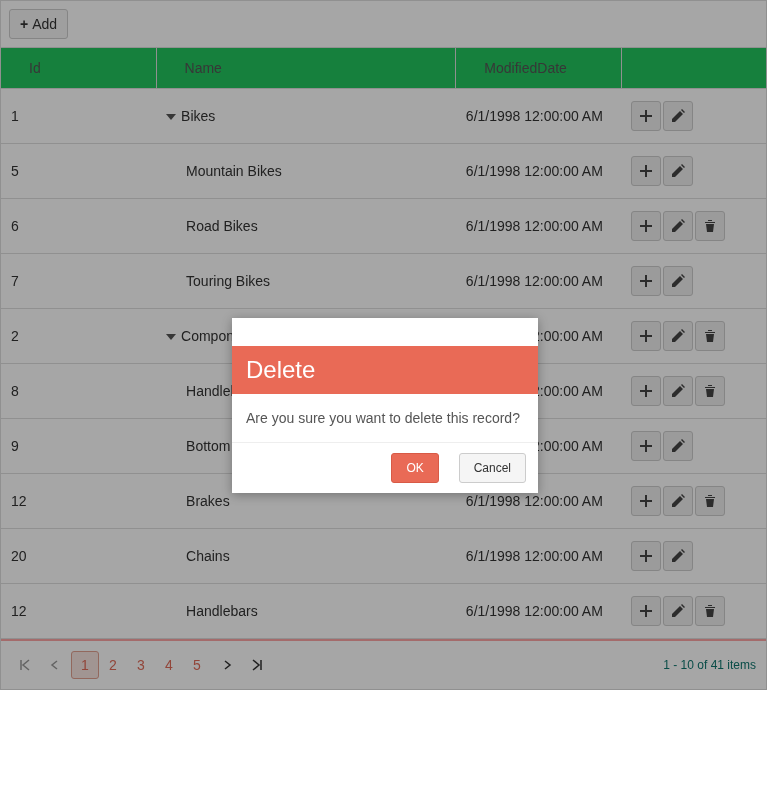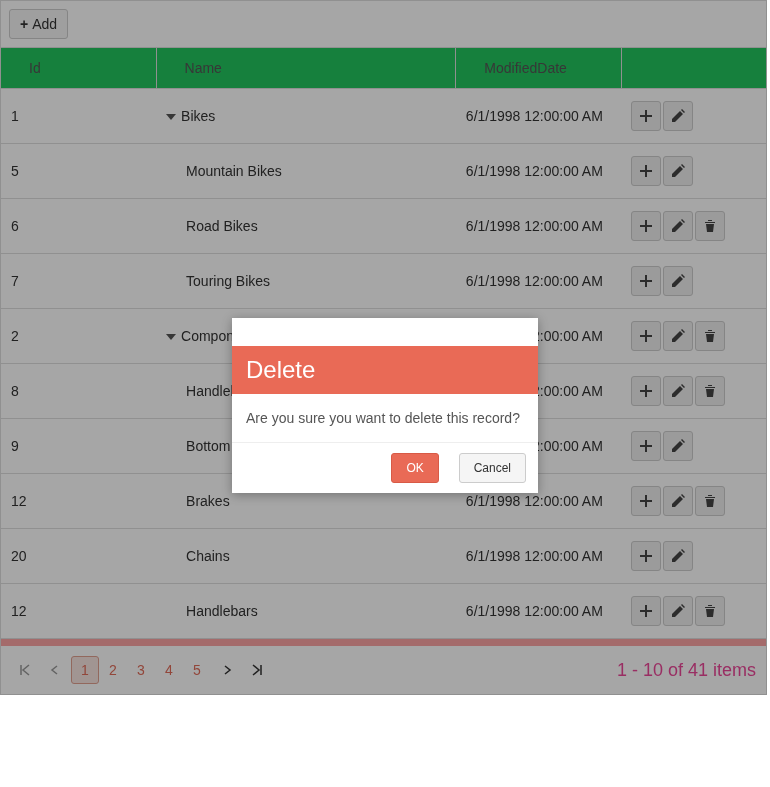--- a/index.html
+++ b/index.html
@@ -21,27 +21,27 @@
 .col-date { width: 160px; }
 .col-actions { width: 140px; }
 
 .indent-0 { padding-left: 0; }
 .indent-1 { padding-left: 20px; }
 .caret { display: inline-block; width: 0; height: 0; border-left: 5px solid transparent; border-right: 5px solid transparent; border-top: 6px solid #555; margin-right: 5px; vertical-align: middle; }
 
 .action-btn { display: inline-flex; align-items: center; justify-content: center; width: 30px; height: 30px; background: #eee; border: 1px solid #ccc; border-radius: 3px; cursor: pointer; margin-right: 2px; }
 .action-btn svg { width: 14px; height: 14px; fill: #444; }
 
-.pager { display: flex; align-items: center; justify-content: space-between; padding: 10px; border-top: 7px solid #fca5a5; }
+.pager { display: flex; align-items: center; justify-content: space-between; padding: 10px; border-top: 2px solid #fca5a5; }
 .pager-left { display: flex; align-items: center; gap: 2px; }
 .pager-btn { display: inline-flex; align-items: center; justify-content: center; width: 28px; height: 28px; background: transparent; border: none; cursor: pointer; color: #e06c5a; font-size: 14px; border-radius: 3px; }
 .pager-btn.nav { color: #555; }
 .pager-btn.disabled { color: #aaa; cursor: default; }
 .pager-btn.active { background: #f8e5e1; border: 1px solid #e0a090; }
-.pager-info { color: #ec4899; font-size: 18px; }
+.pager-info { color: #0f766e; font-size: 12px; }
 
 .overlay { position: absolute; top: 0; left: 0; right: 0; bottom: 0; background: rgba(0,0,0,0.35); }
 
 .dialog { position: absolute; top: 318px; left: 232px; width: 306px; background: #fff; box-shadow: 0 2px 10px rgba(0,0,0,0.3); }
 .dialog-header { background: #e96a56; color: #fff; padding: 10px 14px; font-size: 24px; margin-top: 28px; }
 .dialog-body { padding: 16px 14px; color: #555; font-size: 14px; border-bottom: 1px solid #eee; }
 .dialog-footer { padding: 10px 12px; text-align: right; }
 .dlg-btn { display: inline-block; padding: 7px 14px; border: 1px solid #ccc; border-radius: 3px; cursor: pointer; font-size: 12px; margin-left: 16px; background: #f5f5f5; color: #333; }
 .dlg-btn.primary { background: #e96a56; border-color: #d85a46; color: #fff; }
 

